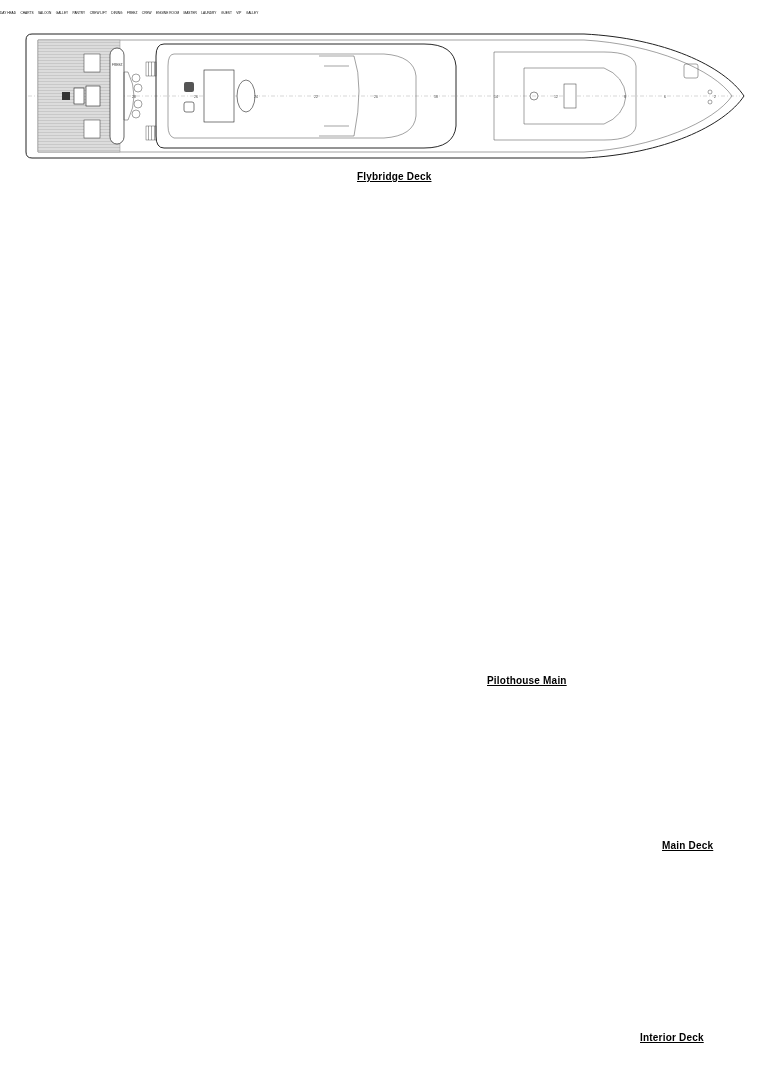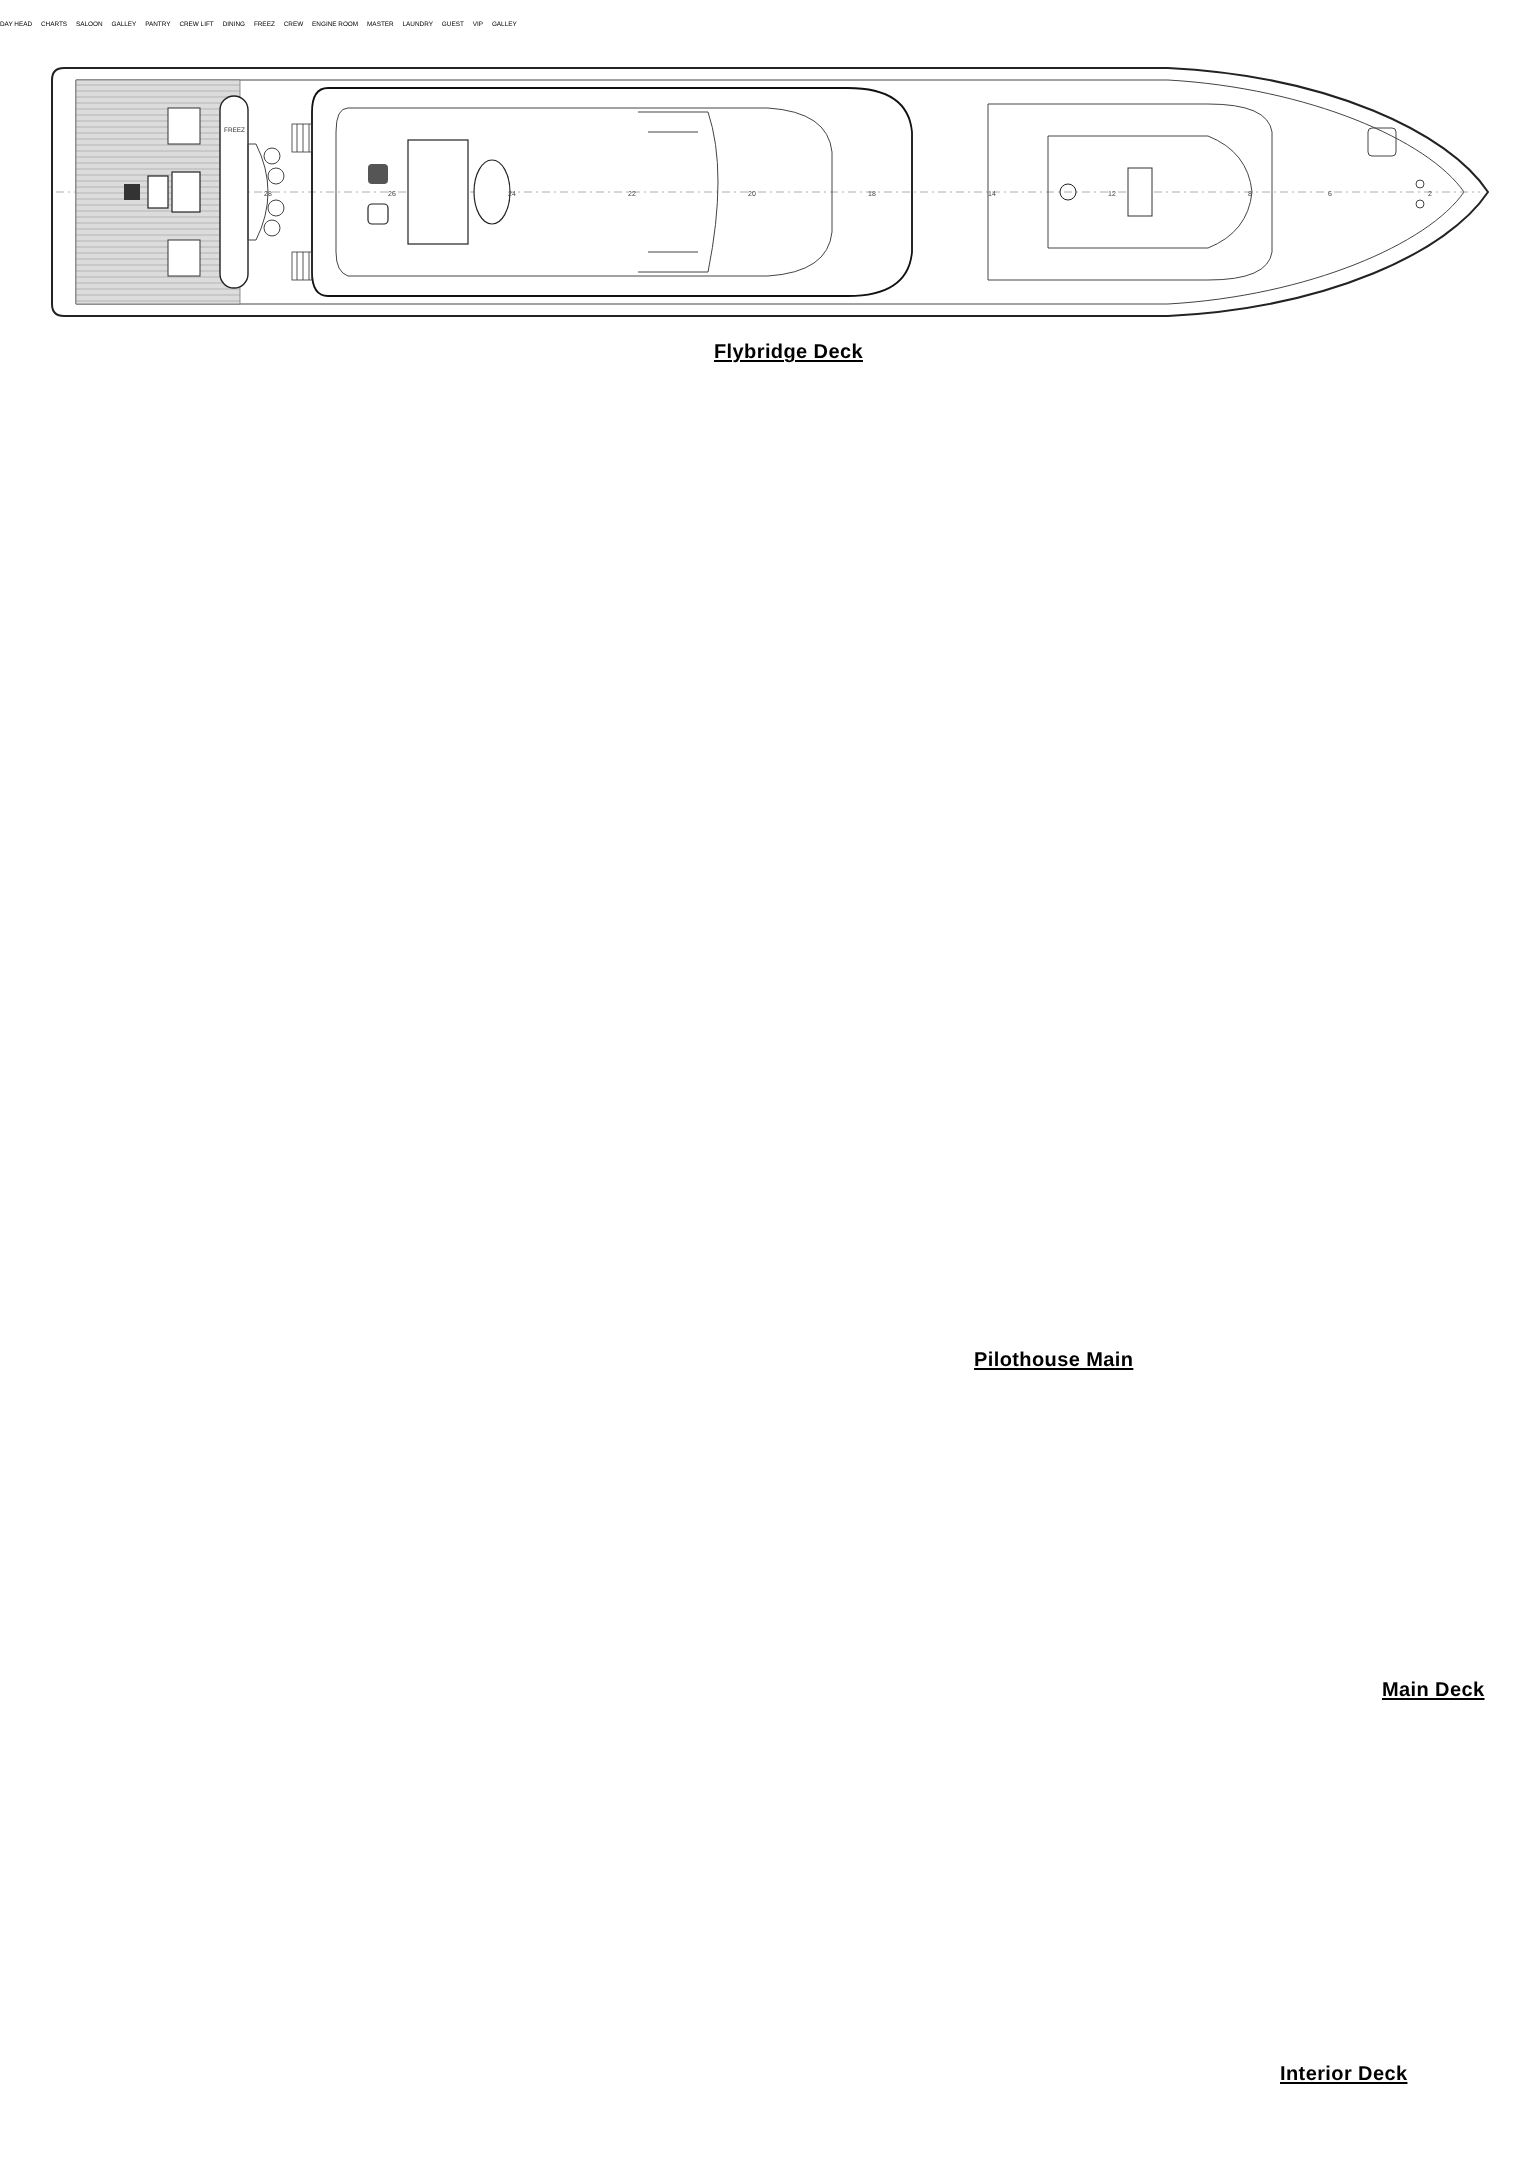--- a/index.html
+++ b/index.html
@@ -283,16 +283,16 @@
     <path class="wall" d="M580,70 L620,70 L640,122 L580,126 Z">
     <path class="thin" d="M620,70 L660,70 Q662,60 656,54 L640,54">
     <text class="lbl" x="606" y="66">GALLEY</text>
     <use href="#stations">
   </use></path></path></path></rect></rect></circle></ellipse></ellipse></rect></rect></rect></rect></path></ellipse></ellipse></rect></rect></rect></rect></rect></circle></circle></rect></rect></rect></rect></rect></ellipse></ellipse></line></line></line></line></rect></rect></rect></rect></rect></rect></line></path></g>
 
 
 
 <div class="deck-title" style="left:357px; top:171px;">Flybridge Deck</div>
 <div class="deck-title" style="left:487px; top:675px;">Pilothouse Main</div>
-<div class="deck-title" style="left:655px; top:840px;padding-left:36px;">Main Deck</div>
+<div class="deck-title" style="left:626px; top:840px;padding-left:36px;">Main Deck</div>
 <div class="deck-title" style="left:640px; top:1032px;">Interior Deck</div>
 
 </div>
 
 </body></html>

